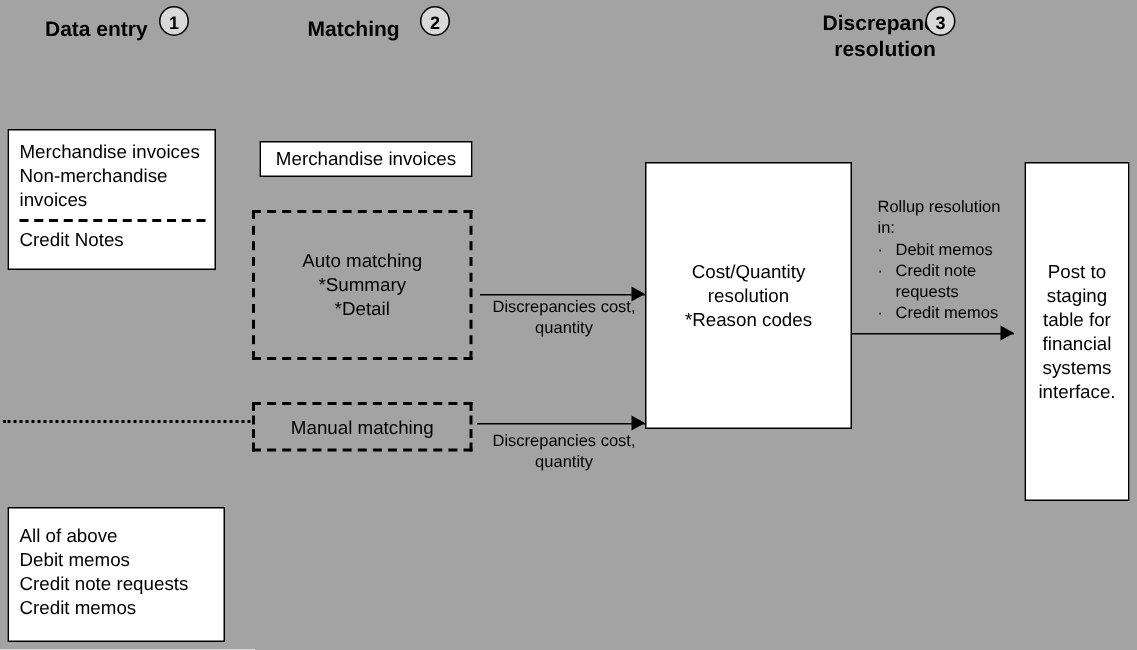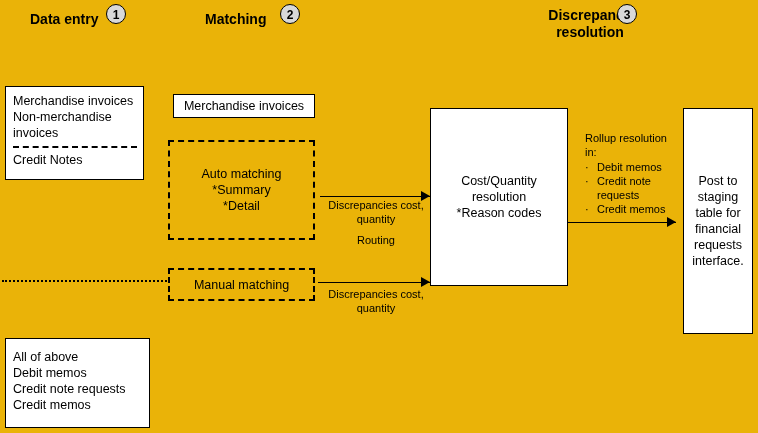--- a/index.html
+++ b/index.html
@@ -4,21 +4,21 @@
 <style>
   html, body {
     margin: 0;
     padding: 0;
     background: #ffffff;
   }
   #canvas {
     position: relative;
     width: 758px;
     height: 433px;
-    background: #eab308;
+    background: #a3a3a3;
     font-family: "Liberation Sans", sans-serif;
     color: #000000;
     overflow: hidden;
   }
   .abs { position: absolute; }
 
   
   .col-head {
     font-size: 14px;
     font-weight: bold;
@@ -162,21 +162,20 @@
   </div>
 
   <div class="abs box-dashdot center-wrap" style="left:168px; top:268px; width:147px; height:33px;">
     <div class="centered-text">Manual matching</div>
   </div>
 
   <div class="abs hline" style="left:320px; top:196px; width:110px;"></div>
   <div class="abs arrowhead" style="left:421px; top:191px;"></div>
   <div class="abs edge-label" style="left:322px; top:198px; width:108px;">Discrepancies cost,
 quantity</div>
-  <div class="abs edge-label" style="left:322px; top:233px; width:108px;">Routing</div>
 
   <div class="abs hline" style="left:318px; top:282px; width:112px;"></div>
   <div class="abs arrowhead" style="left:421px; top:277px;"></div>
   <div class="abs edge-label" style="left:322px; top:287px; width:108px;">Discrepancies cost,
 quantity</div>
 
   <div class="abs box-solid center-wrap" style="left:430px; top:108px; width:138px; height:178px;">
     <div class="centered-text">Cost/Quantity
 resolution
 *Reason codes</div>
@@ -202,17 +201,17 @@
   </div>
 
   <div class="abs hline" style="left:568px; top:222px; width:108px;"></div>
   <div class="abs arrowhead" style="left:667px; top:217px;"></div>
 
   <div class="abs box-solid center-wrap" style="left:683px; top:108px; width:70px; height:226px;">
     <div class="centered-text">Post to
 staging
 table for
 financial
-requests
+systems
 interface.</div>
   </div>
 
 </div>
 
 </body></html>

